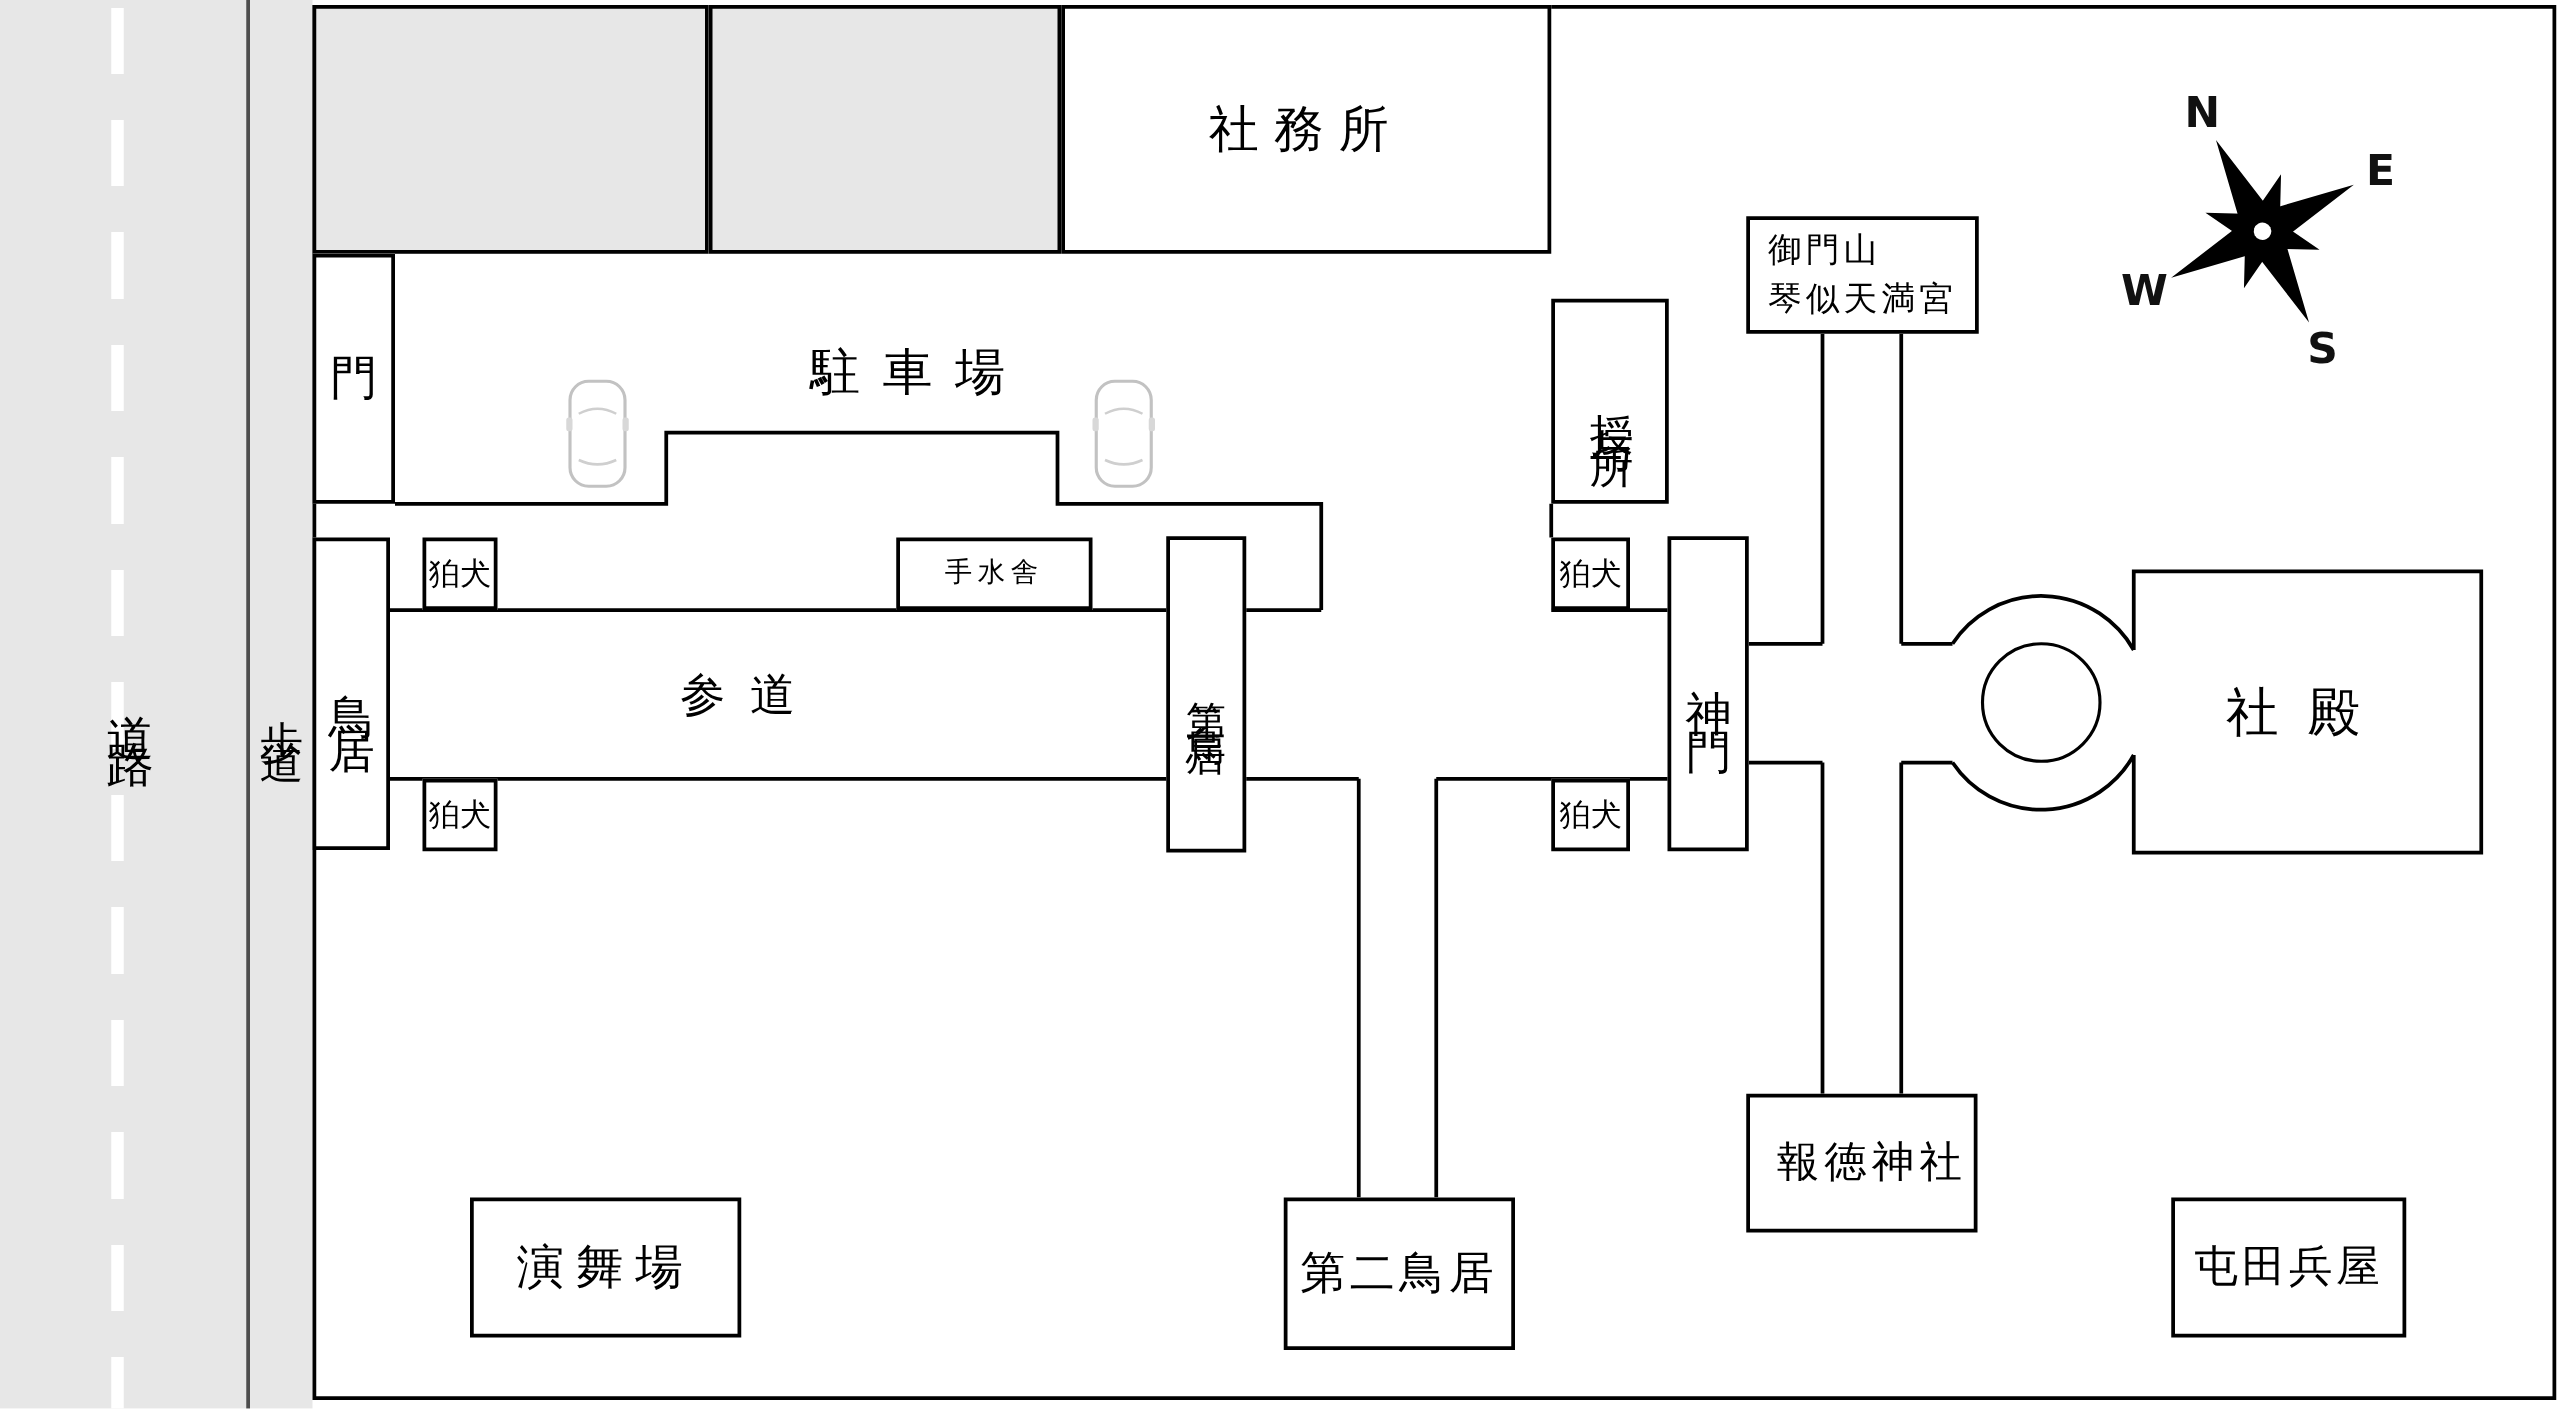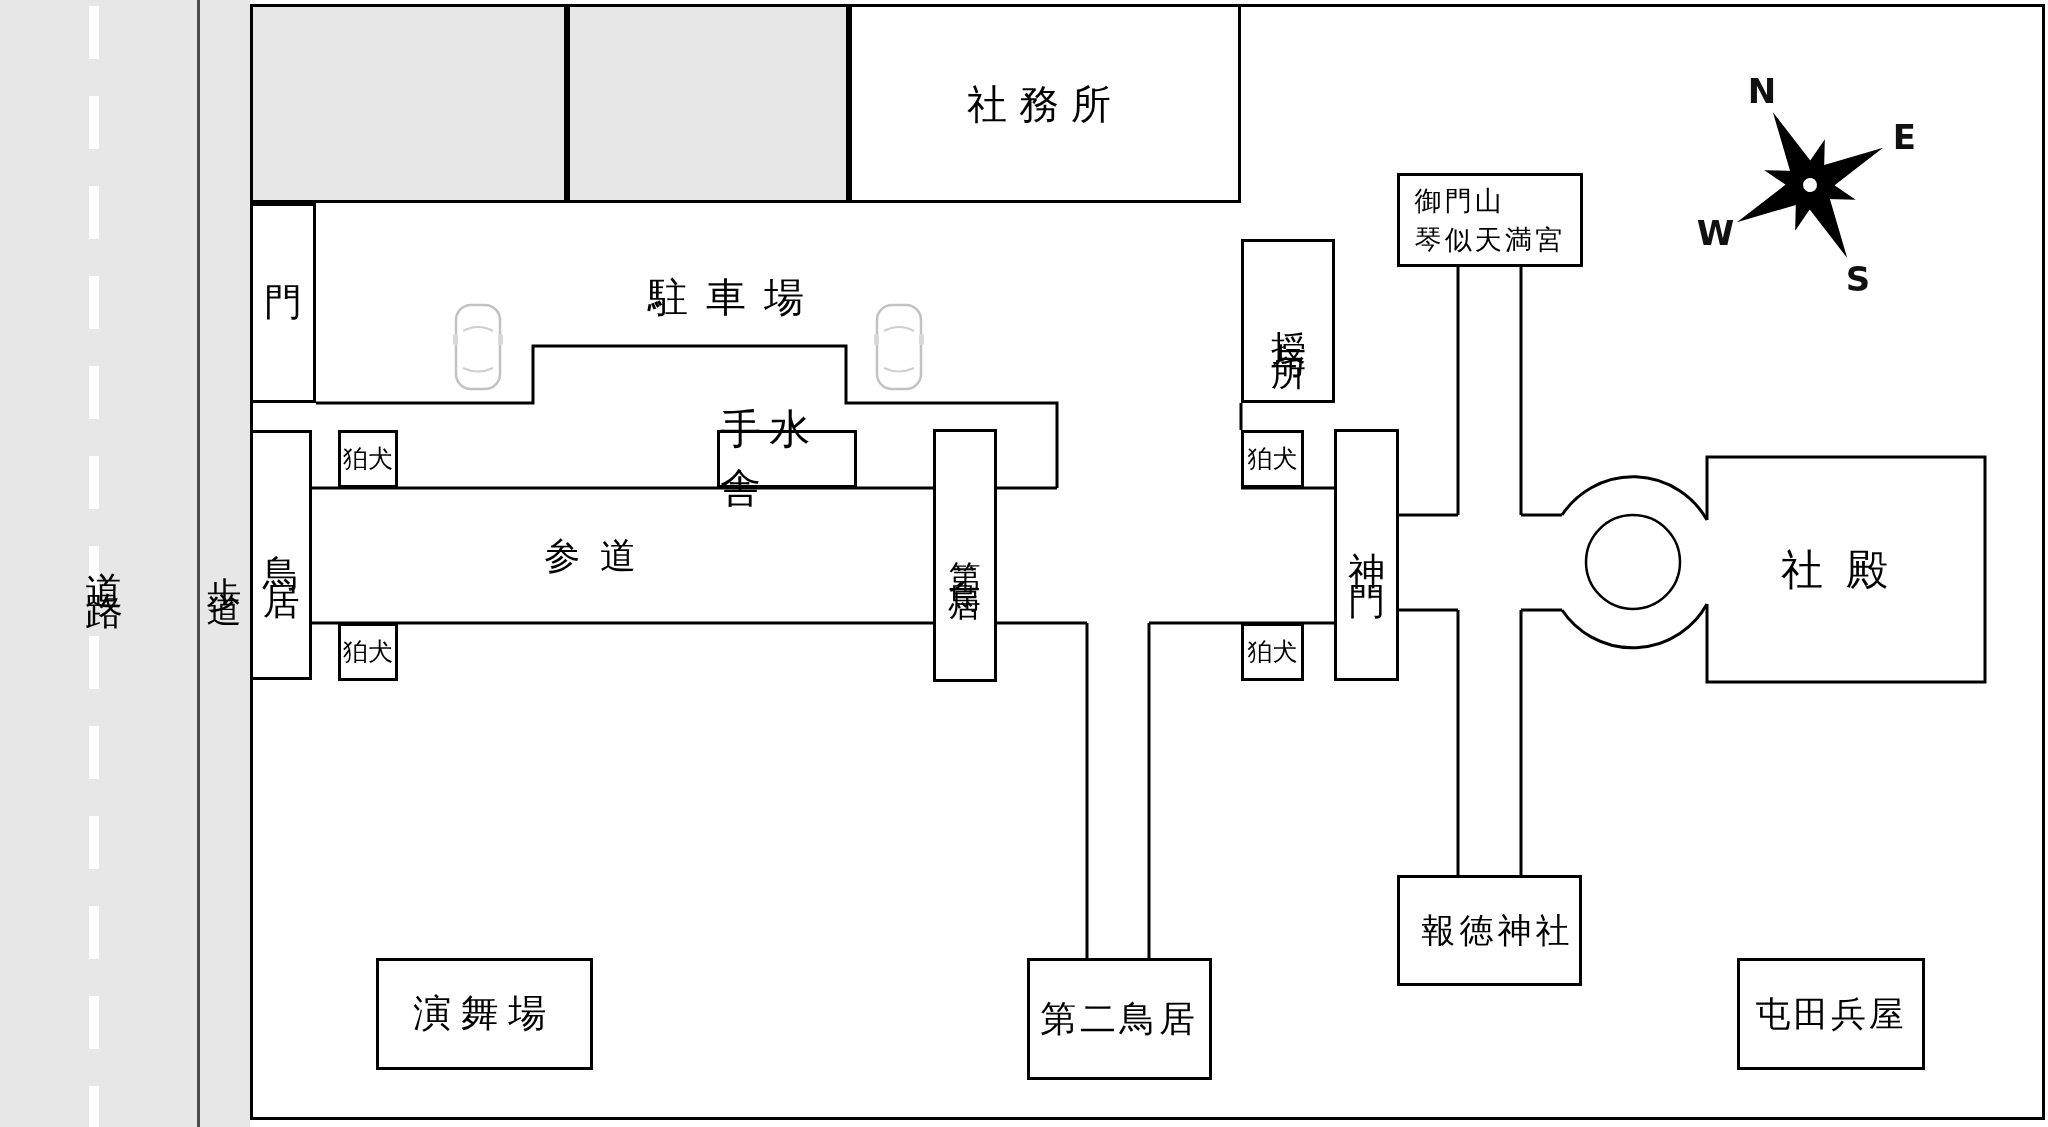--- a/index.html
+++ b/index.html
@@ -115,21 +115,21 @@
   <div class="b" style="left:338px;top:623px;width:60px;height:58px;font-size:25px;">
     <span>狛犬</span>
     </div>
   <div class="b" style="left:1241px;top:430px;width:63px;height:58px;font-size:25px;">
     <span>狛犬</span>
     </div>
   <div class="b" style="left:1241px;top:623px;width:63px;height:58px;font-size:25px;">
     <span>狛犬</span>
     </div>
 
-  <div class="b" style="left:717px;top:430px;width:140px;height:58px;font-size:41px;letter-spacing:.2em;">
+  <div class="b" style="left:717px;top:430px;width:157px;height:58px;font-size:22px;letter-spacing:.2em;">
     <span>手水舎</span>
     </div>
 
   <div class="b vtext" style="left:933px;top:429px;width:64px;height:253px;font-size:32px;letter-spacing:.3em;">
     <span>第二鳥居</span>
     </div>
 
   <div class="b vtext" style="left:1334px;top:429px;width:65px;height:252px;font-size:37px;letter-spacing:.9em;">
     <span>神門</span>
     </div>

